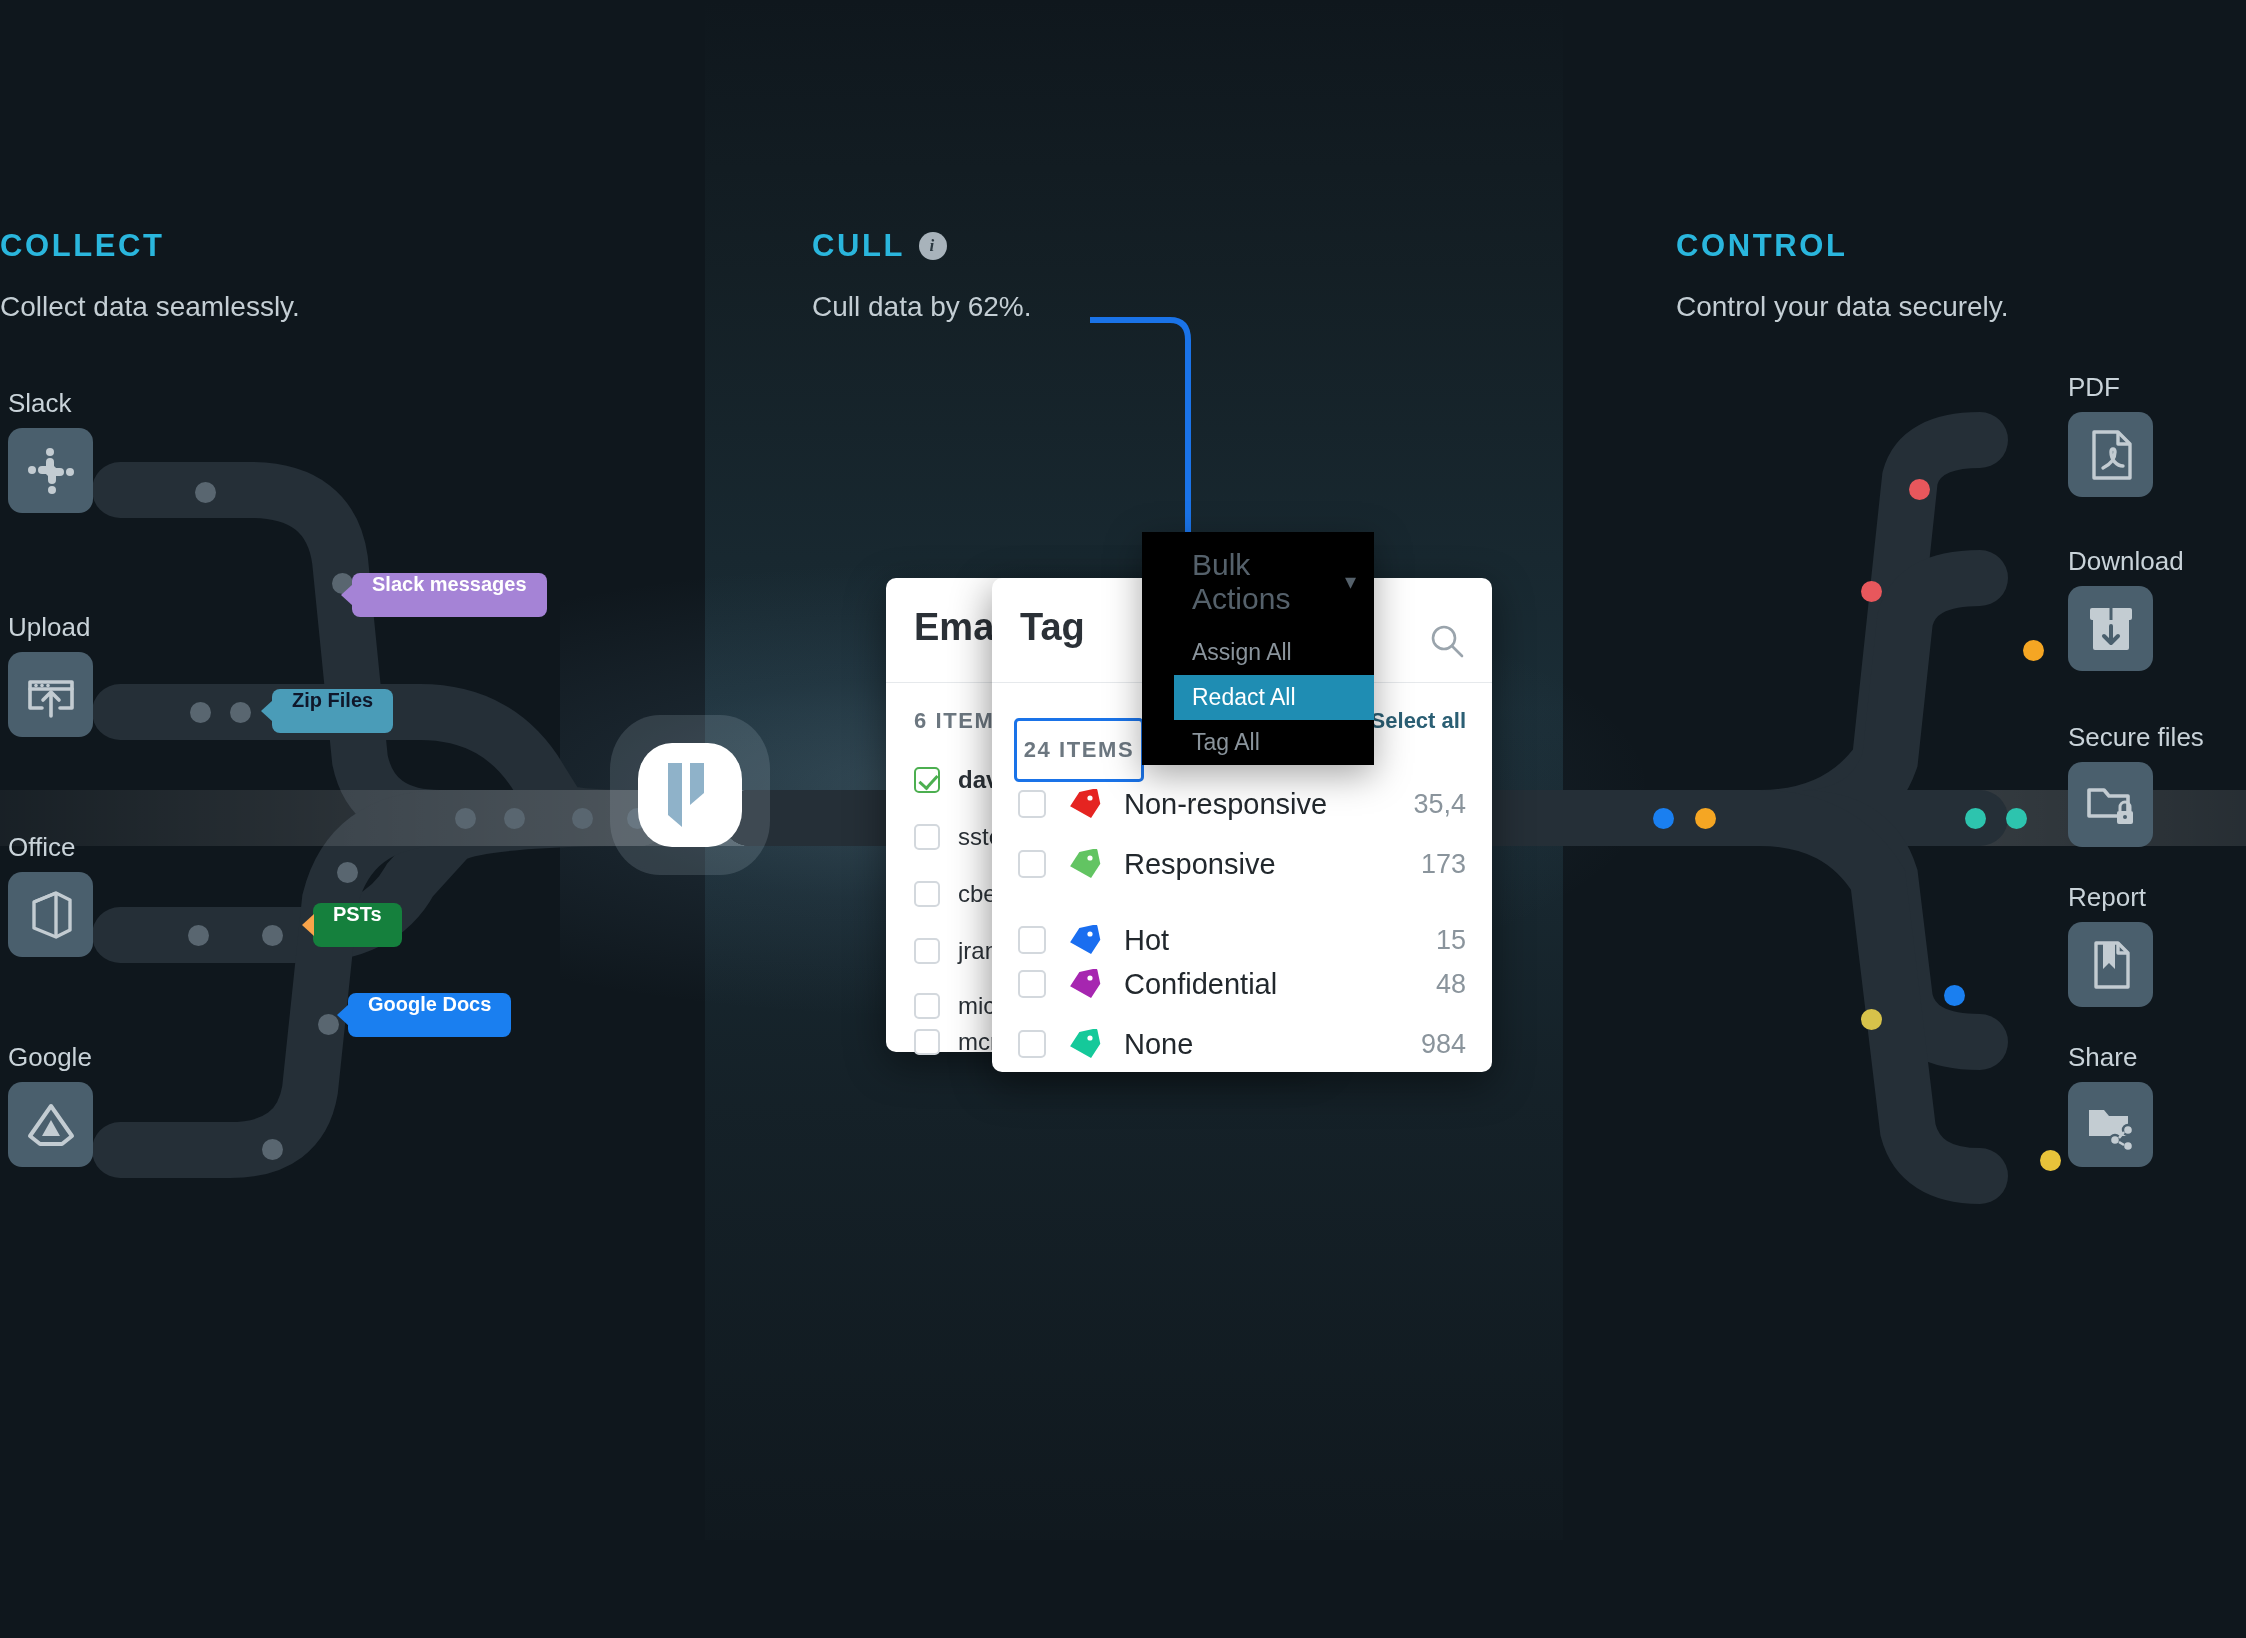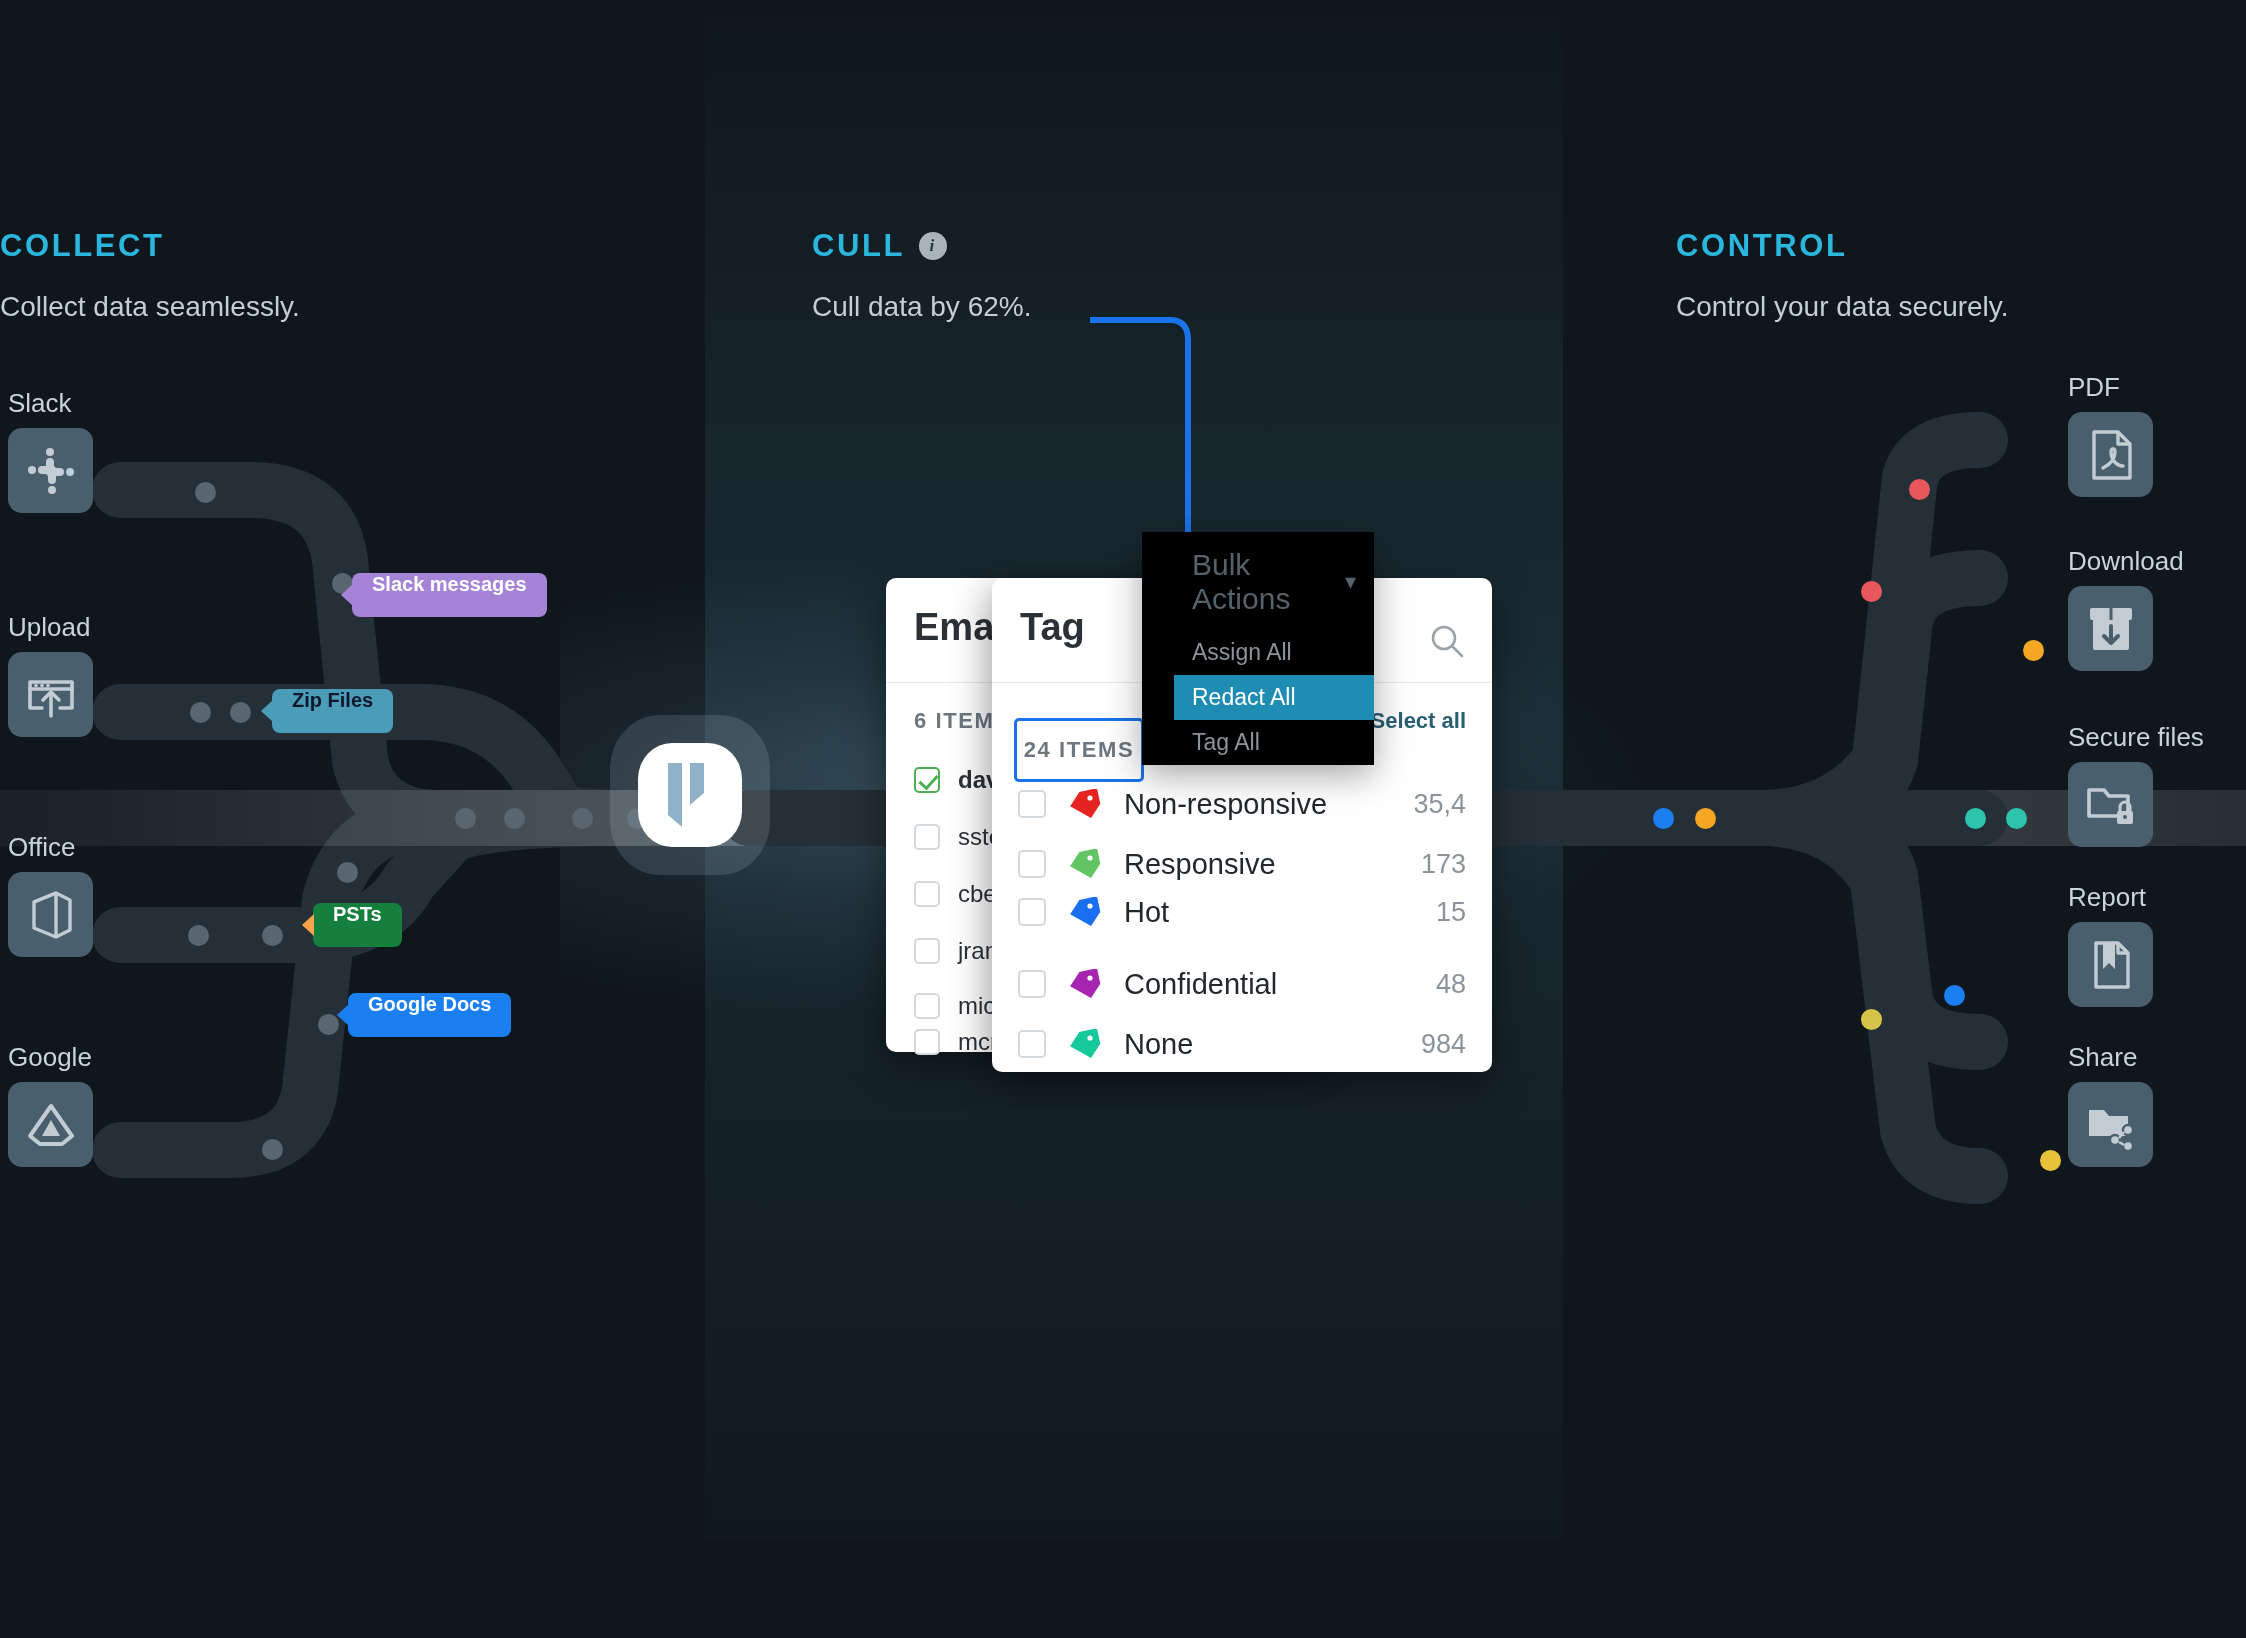--- a/index.html
+++ b/index.html
@@ -338,21 +338,21 @@
   <div class="trow" style="top:266px">
     <span class="tcb"></span>
     <svg class="tagicon" viewBox="0 0 34 30">
       <path d="M2 14 L14 2 h16 a2 2 0 0 1 2 2 v14 L20 30 Z" fill="#62c462" transform="rotate(-12 17 15)"></path>
       <circle cx="22" cy="9" r="2.6" fill="#fff"></circle>
     </svg>
     <span class="tlabel">Responsive</span>
     <span class="tcount">173</span>
   </div>
 
-  <div class="trow" style="top:314px">
+  <div class="trow" style="top:342px">
     <span class="tcb"></span>
     <svg class="tagicon" viewBox="0 0 34 30">
       <path d="M2 14 L14 2 h16 a2 2 0 0 1 2 2 v14 L20 30 Z" fill="#1a6ef0" transform="rotate(-12 17 15)"></path>
       <circle cx="22" cy="9" r="2.6" fill="#fff"></circle>
     </svg>
     <span class="tlabel">Hot</span>
     <span class="tcount">15</span>
   </div>
 
   <div class="trow" style="top:386px">

